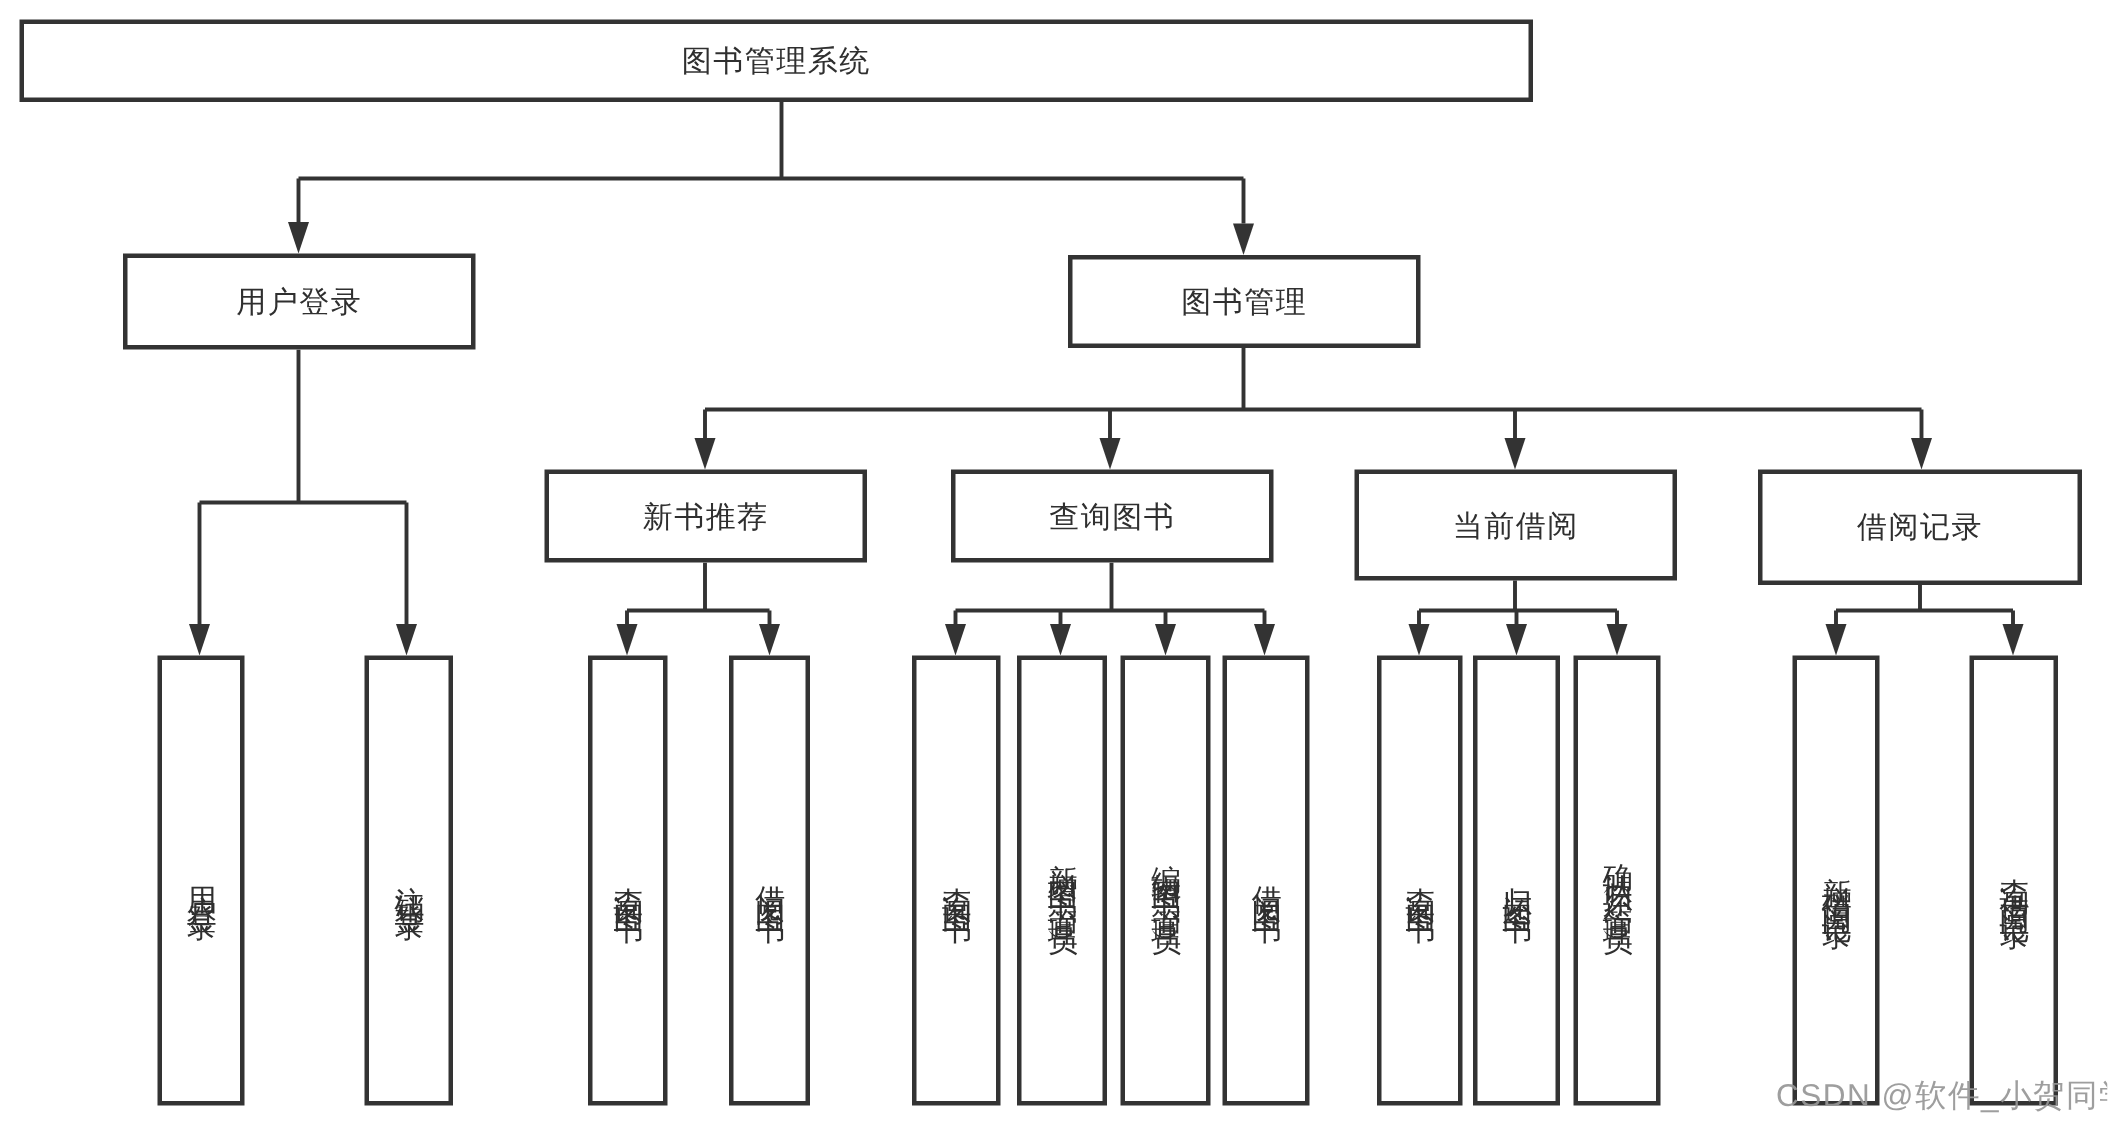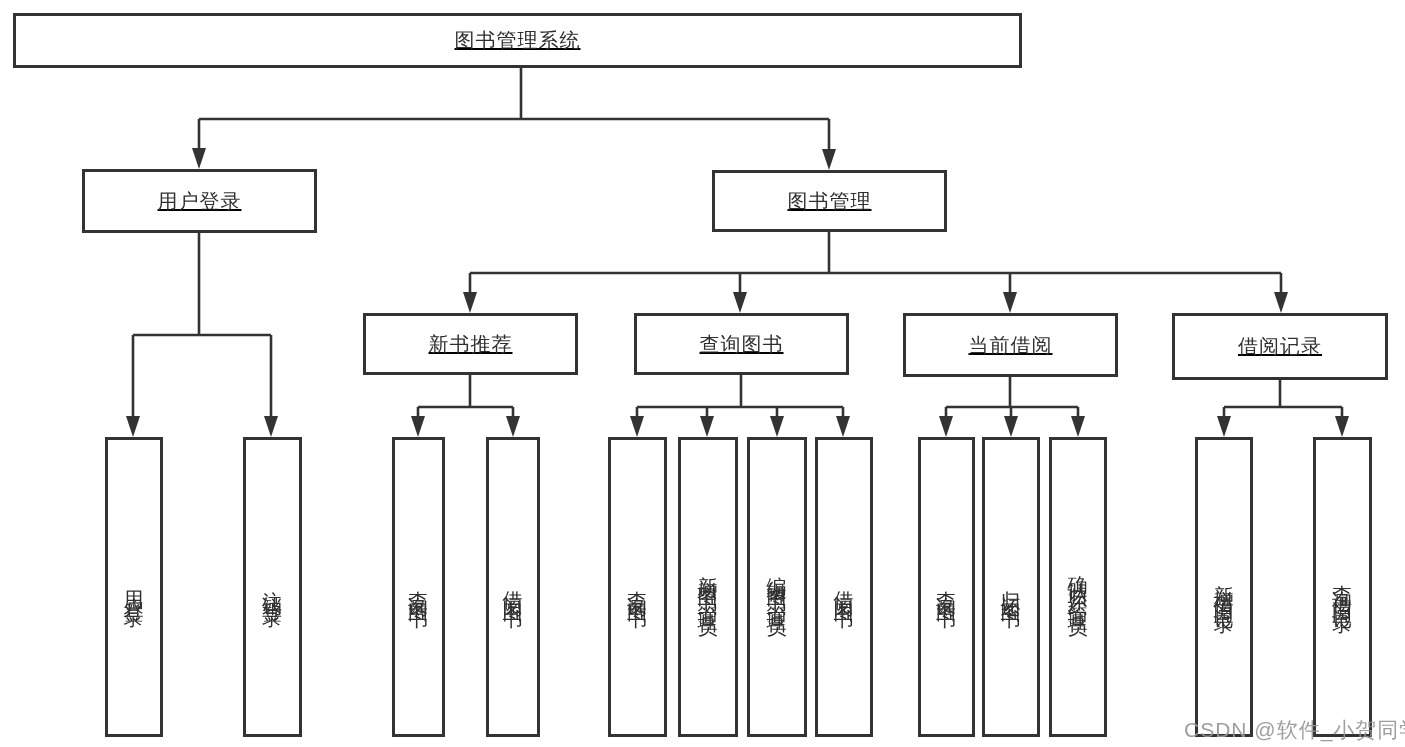--- a/index.html
+++ b/index.html
@@ -32,21 +32,20 @@
   }
   .node {
     position: absolute;
     box-sizing: border-box;
     background: #ffffff;
     border: 3px solid #333333;
     display: flex;
     align-items: center;
     justify-content: center;
     z-index: 1;
-    text-decoration: underline;
   }
   .node .hlabel {
     font-size: 20px;
     color: #2f2f2f;
     letter-spacing: 1px;
     white-space: nowrap;
   }
   .leaf {
     position: absolute;
     top: 437px;
@@ -130,24 +129,24 @@
   <div class="node" style="left:363px; top:313px; width:215px; height:62px;">
     <span class="hlabel">新书推荐</span>
   </div>
 
   <div class="node" style="left:712px; top:170px; width:235px; height:62px;">
     <span class="hlabel">图书管理</span>
   </div>
   <div class="node" style="left:634px; top:313px; width:215px; height:62px;">
     <span class="hlabel">查询图书</span>
   </div>
-  <div class="node" style="left:903px; top:313px; width:215px; height:64px;">
+  <div class="node" style="left:903px; top:313px; width:215px; height:74px;">
     <span class="hlabel">当前借阅</span>
   </div>
-  <div class="node" style="left:1172px; top:313px; width:216px; height:67px;">
+  <div class="node" style="left:1172px; top:313px; width:216px; height:77px;">
     <span class="hlabel">借阅记录</span>
   </div>
 
   <div class="leaf" style="left:105px; width:58px;">
     <span class="vlabel">用户登录</span>
   </div>
   <div class="leaf" style="left:243px; width:59px;">
     <span class="vlabel">注销登录</span>
   </div>
 

